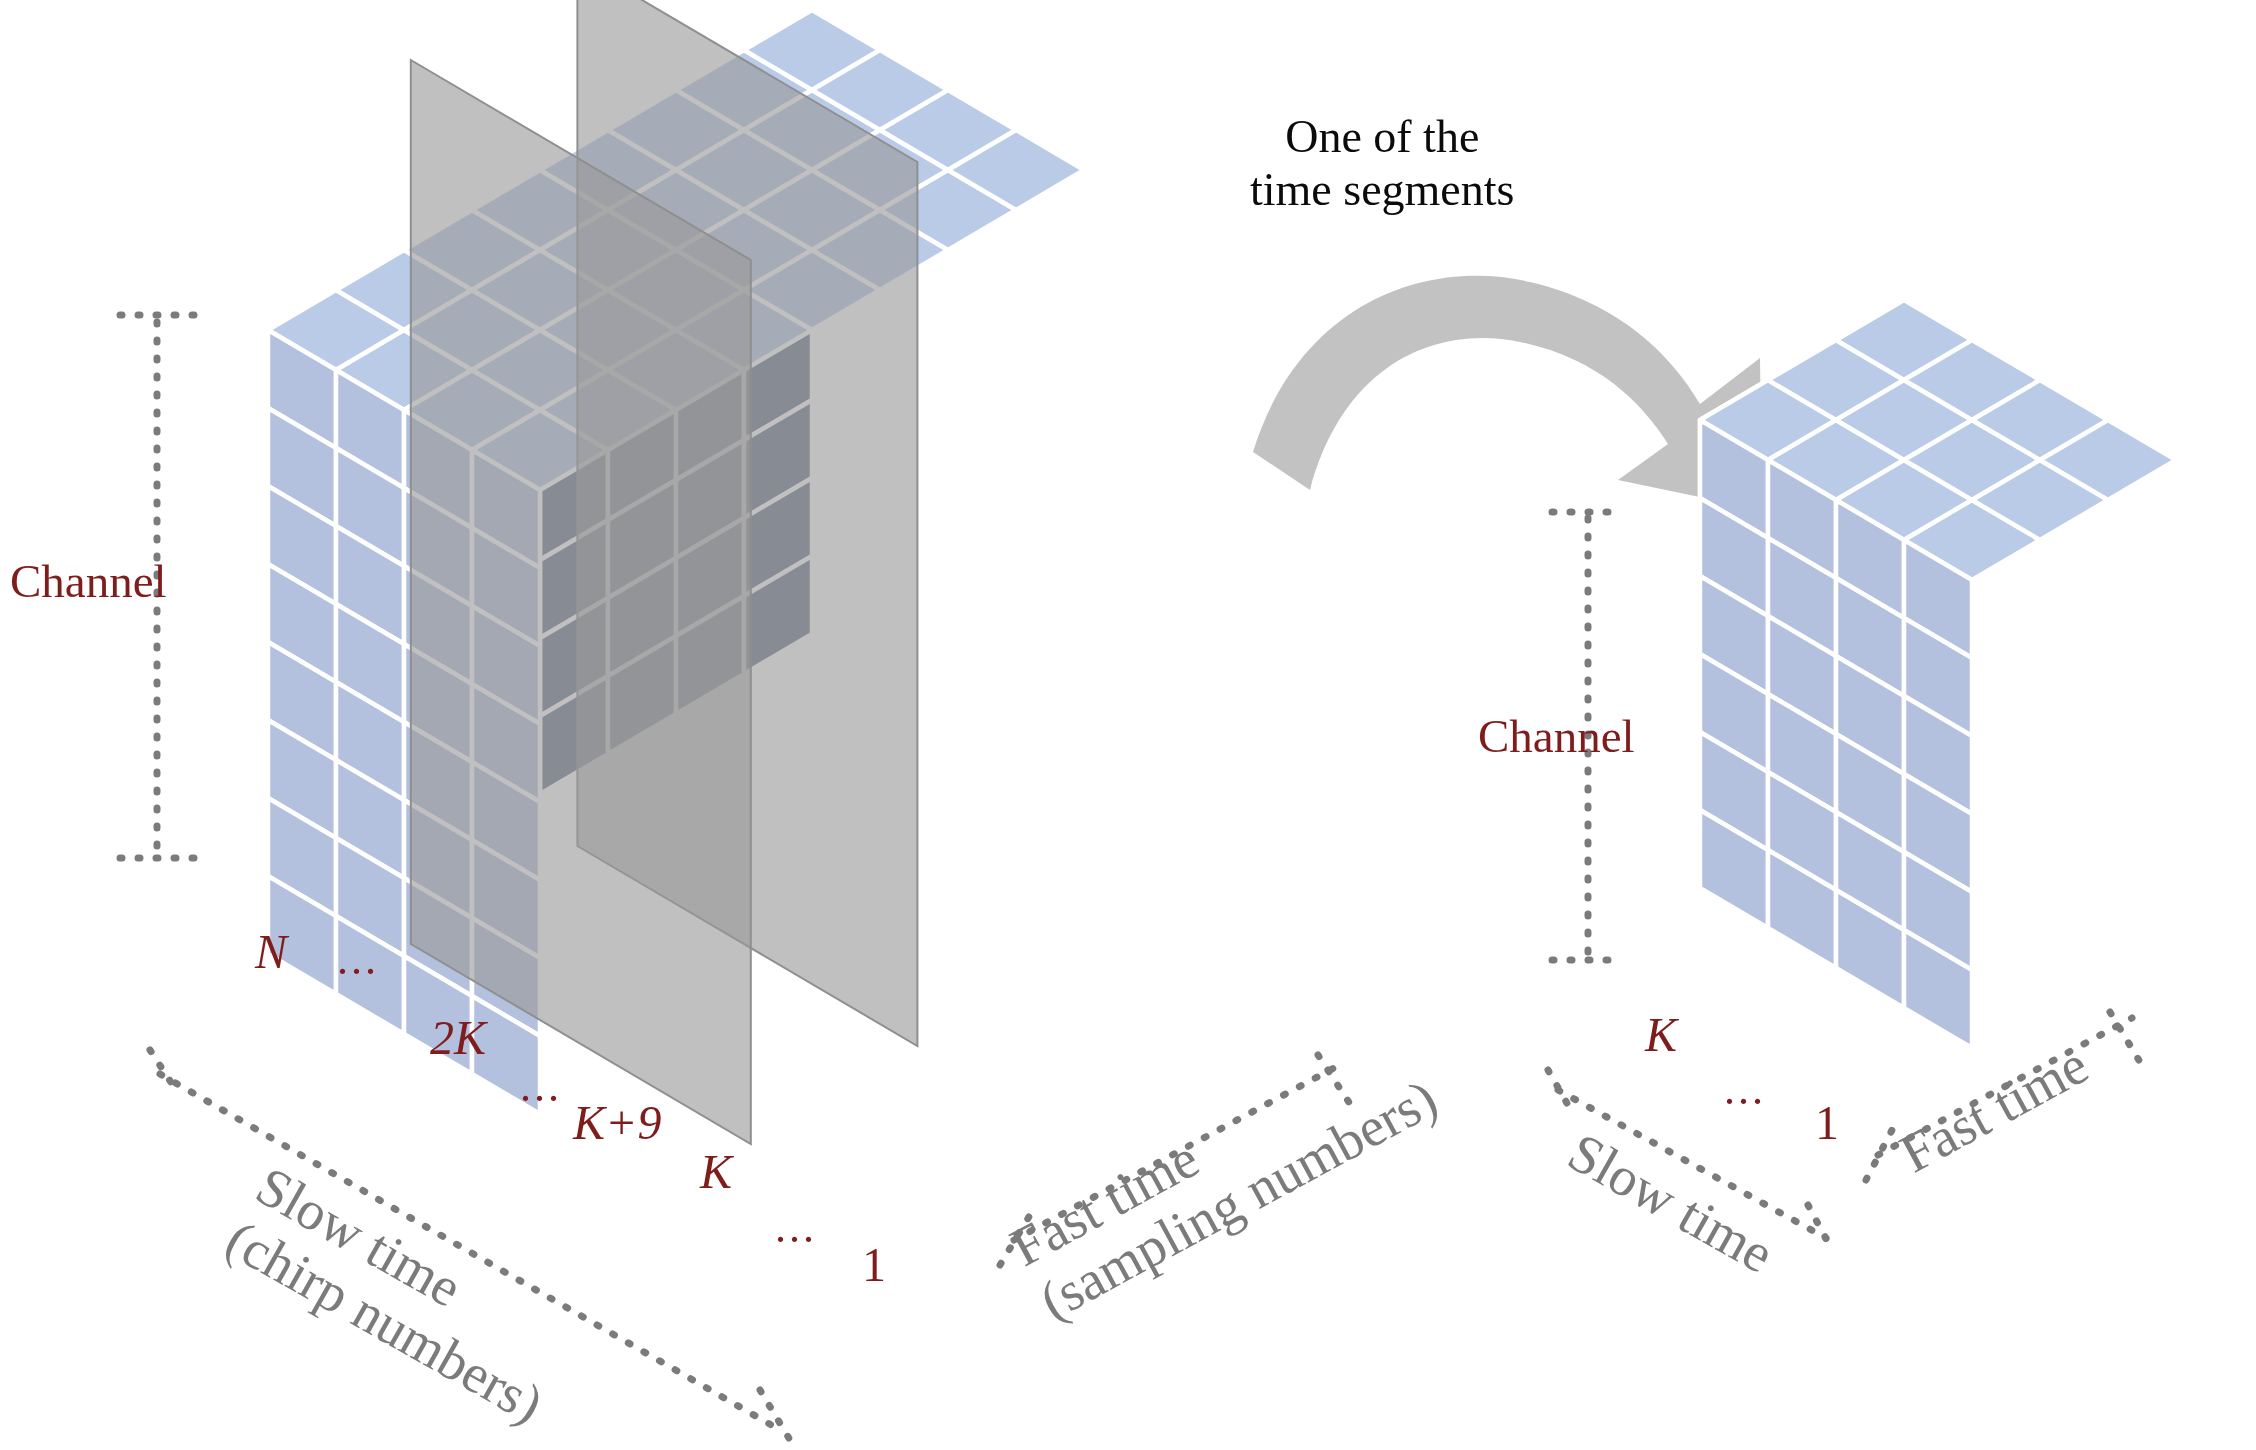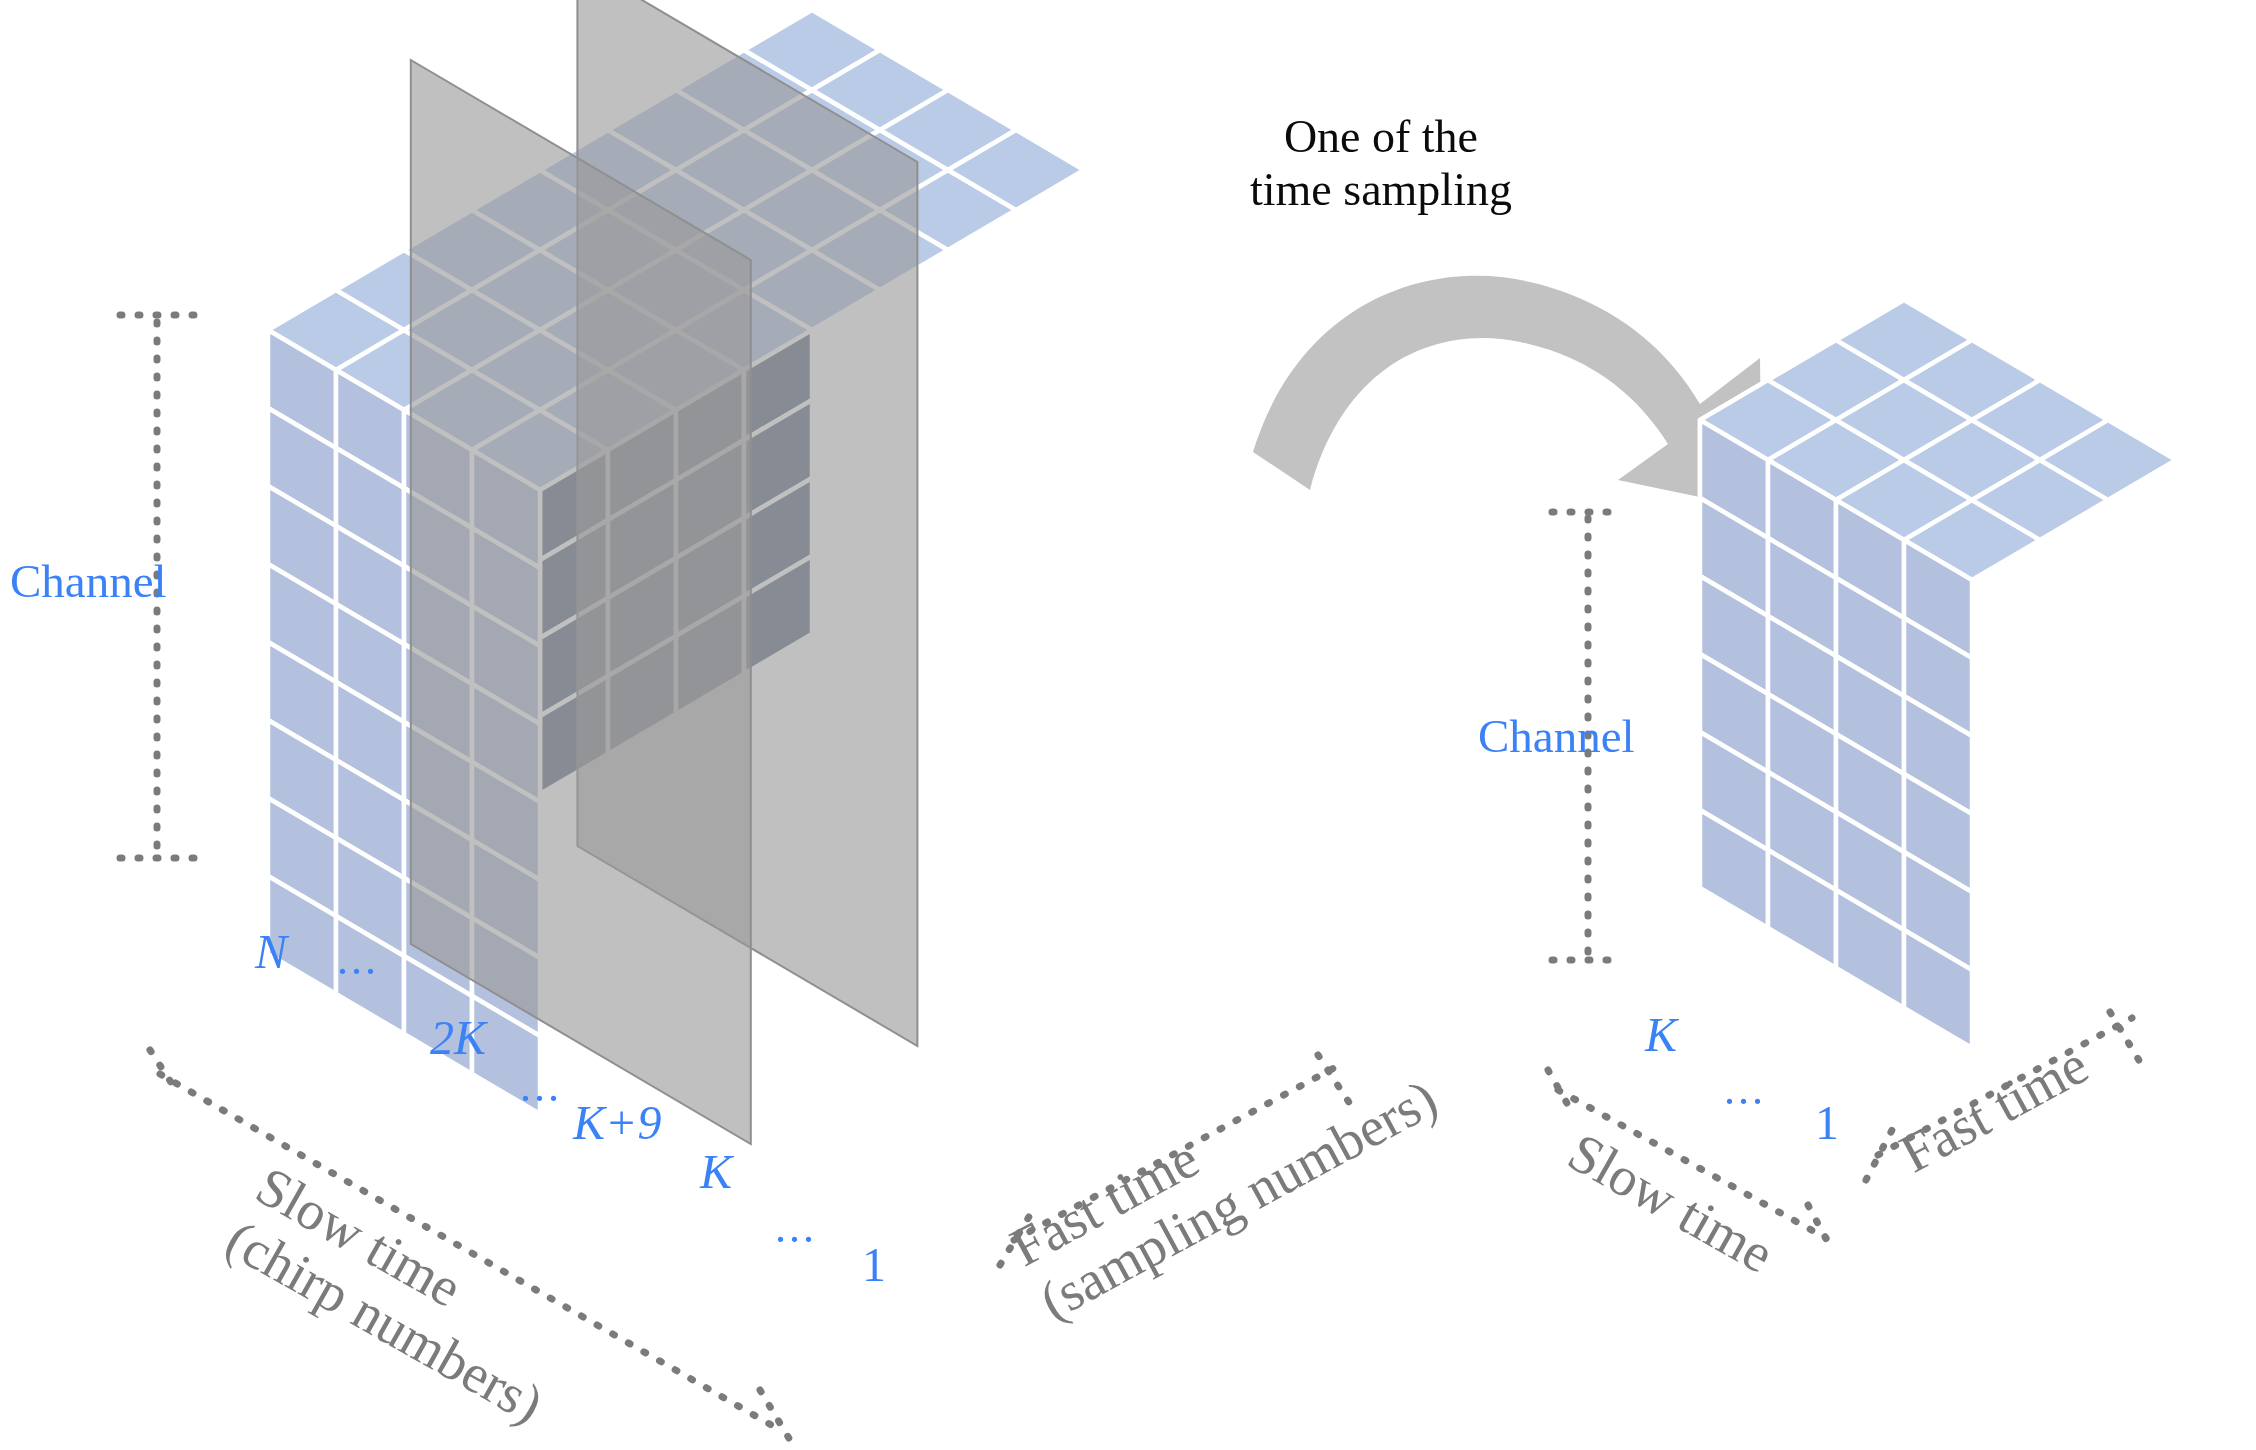--- a/index.html
+++ b/index.html
@@ -19,21 +19,21 @@
     overflow: hidden;
   }
   #scene {
     position: absolute;
     inset: 0;
     width: 2256px;
     height: 1450px;
   }
   .lbl {
     position: absolute;
-    color: #3b82f6;
+    color: #7f1d1d;
     white-space: nowrap;
     line-height: 1.12;
   }
   .ital { font-style: italic; }
   .rot-lbl {
     position: absolute;
     color: #7b7b7b;
     white-space: nowrap;
     transform-origin: 0 50%;
     line-height: 1.1;
@@ -318,21 +318,21 @@
 
     <g stroke="#7b7b7b" stroke-width="7" stroke-linecap="round" stroke-dasharray="2 16" fill="none">
       <path d="M 1866 1180 L 1892 1130"></path>
       <path d="M 1878 1155 L 2132 1018"></path>
       <path d="M 2110 1012 L 2140 1062"></path>
     </g>
   </svg>
 
   <div class="title-block" style="left:1250px; top:110px; font-size:46px;">
     <div>One of the</div>
-    <div>time sampling</div>
+    <div>time segments</div>
   </div>
 
   <div class="lbl" style="left:10px; top:555px; font-size:47px;">Channel</div>
 
   <div class="lbl ital" style="left:255px; top:925px; font-size:48px;">N</div>
   <div class="lbl" style="left:337px; top:935px; font-size:44px; letter-spacing:3px;">...</div>
 
   <div class="lbl ital" style="left:430px; top:1004px; font-size:48px;margin-top:7px;">2K</div>
   <div class="lbl" style="left:520px; top:1062px; font-size:44px; letter-spacing:3px;">...</div>
   <div class="lbl ital" style="left:573px; top:1096px; font-size:48px;">K+9</div>

